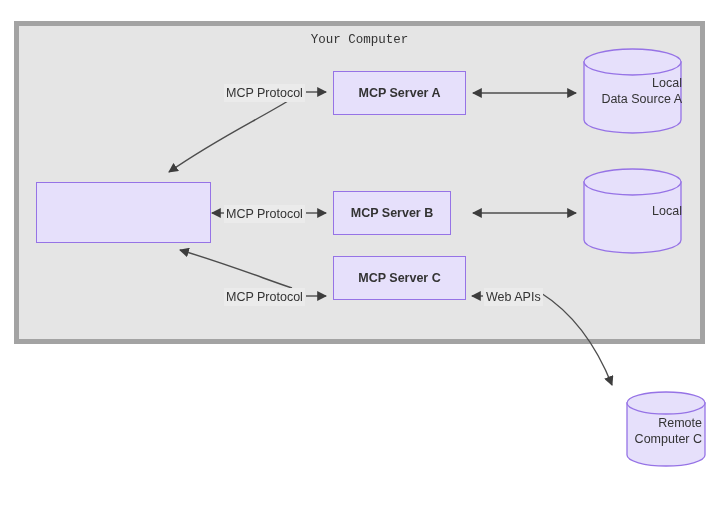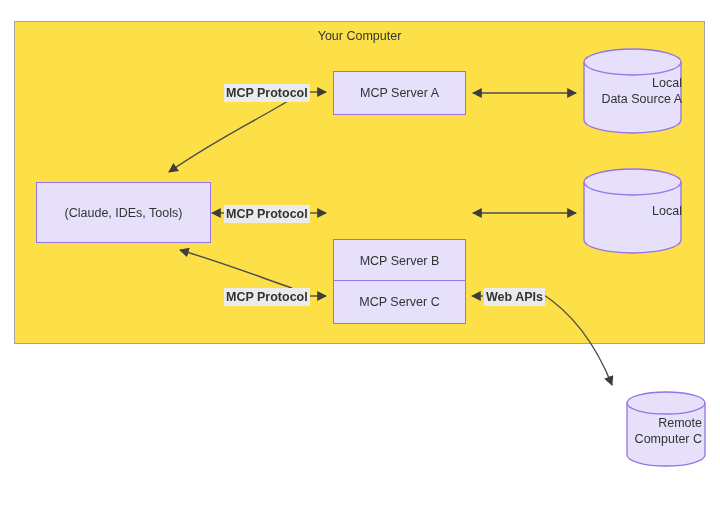--- a/index.html
+++ b/index.html
@@ -24,23 +24,24 @@
   .svg-layer {
     position: absolute;
     left: 0;
     top: 0;
     width: 720px;
     height: 517px;
   }
   
   .zone {
     position: absolute;
-    background: #fde047;
-    border: 1px solid #a3a3a3;
+    background: #e5e5e5;
+    border: 5px solid #a3a3a3;
     box-sizing: border-box;
+    font-family: Liberation Mono, monospace;
   }
   #zone-computer {
     left: 14px;
     top: 21px;
     width: 691px;
     height: 323px;
   }
   #zone-internet {
     left: 563px;
     top: 358px;
@@ -71,43 +72,43 @@
     font-size: 12.5px;
     color: #333333;
     line-height: 16px;
   }
   .node-box .line-wrap {
     display: block;
   }
   .node-box .ln {
     display: block;
     white-space: nowrap;
+    font-weight: bold;
   }
   #node-host {
     left: 36px;
     top: 182px;
     width: 175px;
     height: 61px;
   }
   #node-server-a {
     left: 333px;
     top: 71px;
     width: 133px;
     height: 44px;
   }
   #node-server-b {
     left: 333px;
     top: 191px;
-    width: 133px;
+    width: 118px;
     height: 44px;
-    margin-top: 48px;
   }
   #node-server-c {
     left: 333px;
-    top: 280px;
+    top: 256px;
     width: 133px;
     height: 44px;
   }
   
   .cylinder {
     position: absolute;
   }
   .cylinder svg {
     position: absolute;
     left: 0;
@@ -152,21 +153,20 @@
   }
   
   .edge-label {
     position: absolute;
     background: #ebebeb;
     color: #333333;
     font-size: 12.5px;
     line-height: 16px;
     padding: 1px 2px;
     white-space: nowrap;
-    font-weight: bold;
   }
   #label-mcp-a {
     left: 224px;
     top: 84px;
   }
   #label-mcp-b {
     left: 224px;
     top: 205px;
   }
   #label-mcp-c {
@@ -233,21 +233,20 @@
       <line x1="483" y1="296" x2="472" y2="296" stroke="#4d4d4d" stroke-width="1.4" marker-end="url(#arrow-end)"></line>
     </g>
 
     <g>
       <path d="M 541 293 C 560 305, 590 330, 612 385" fill="none" stroke="#4d4d4d" stroke-width="1.4" marker-end="url(#arrow-end)"></path>
     </g>
   </svg>
 
   <div class="node-box" id="node-host">
     <span class="line-wrap">
-      <span class="ln">(Claude, IDEs, Tools)</span>
     </span>
   </div>
 
   <div class="node-box" id="node-server-a">
     <span class="ln">MCP Server A</span>
   </div>
 
   <div class="node-box" id="node-server-b">
     <span class="ln">MCP Server B</span>
   </div>

